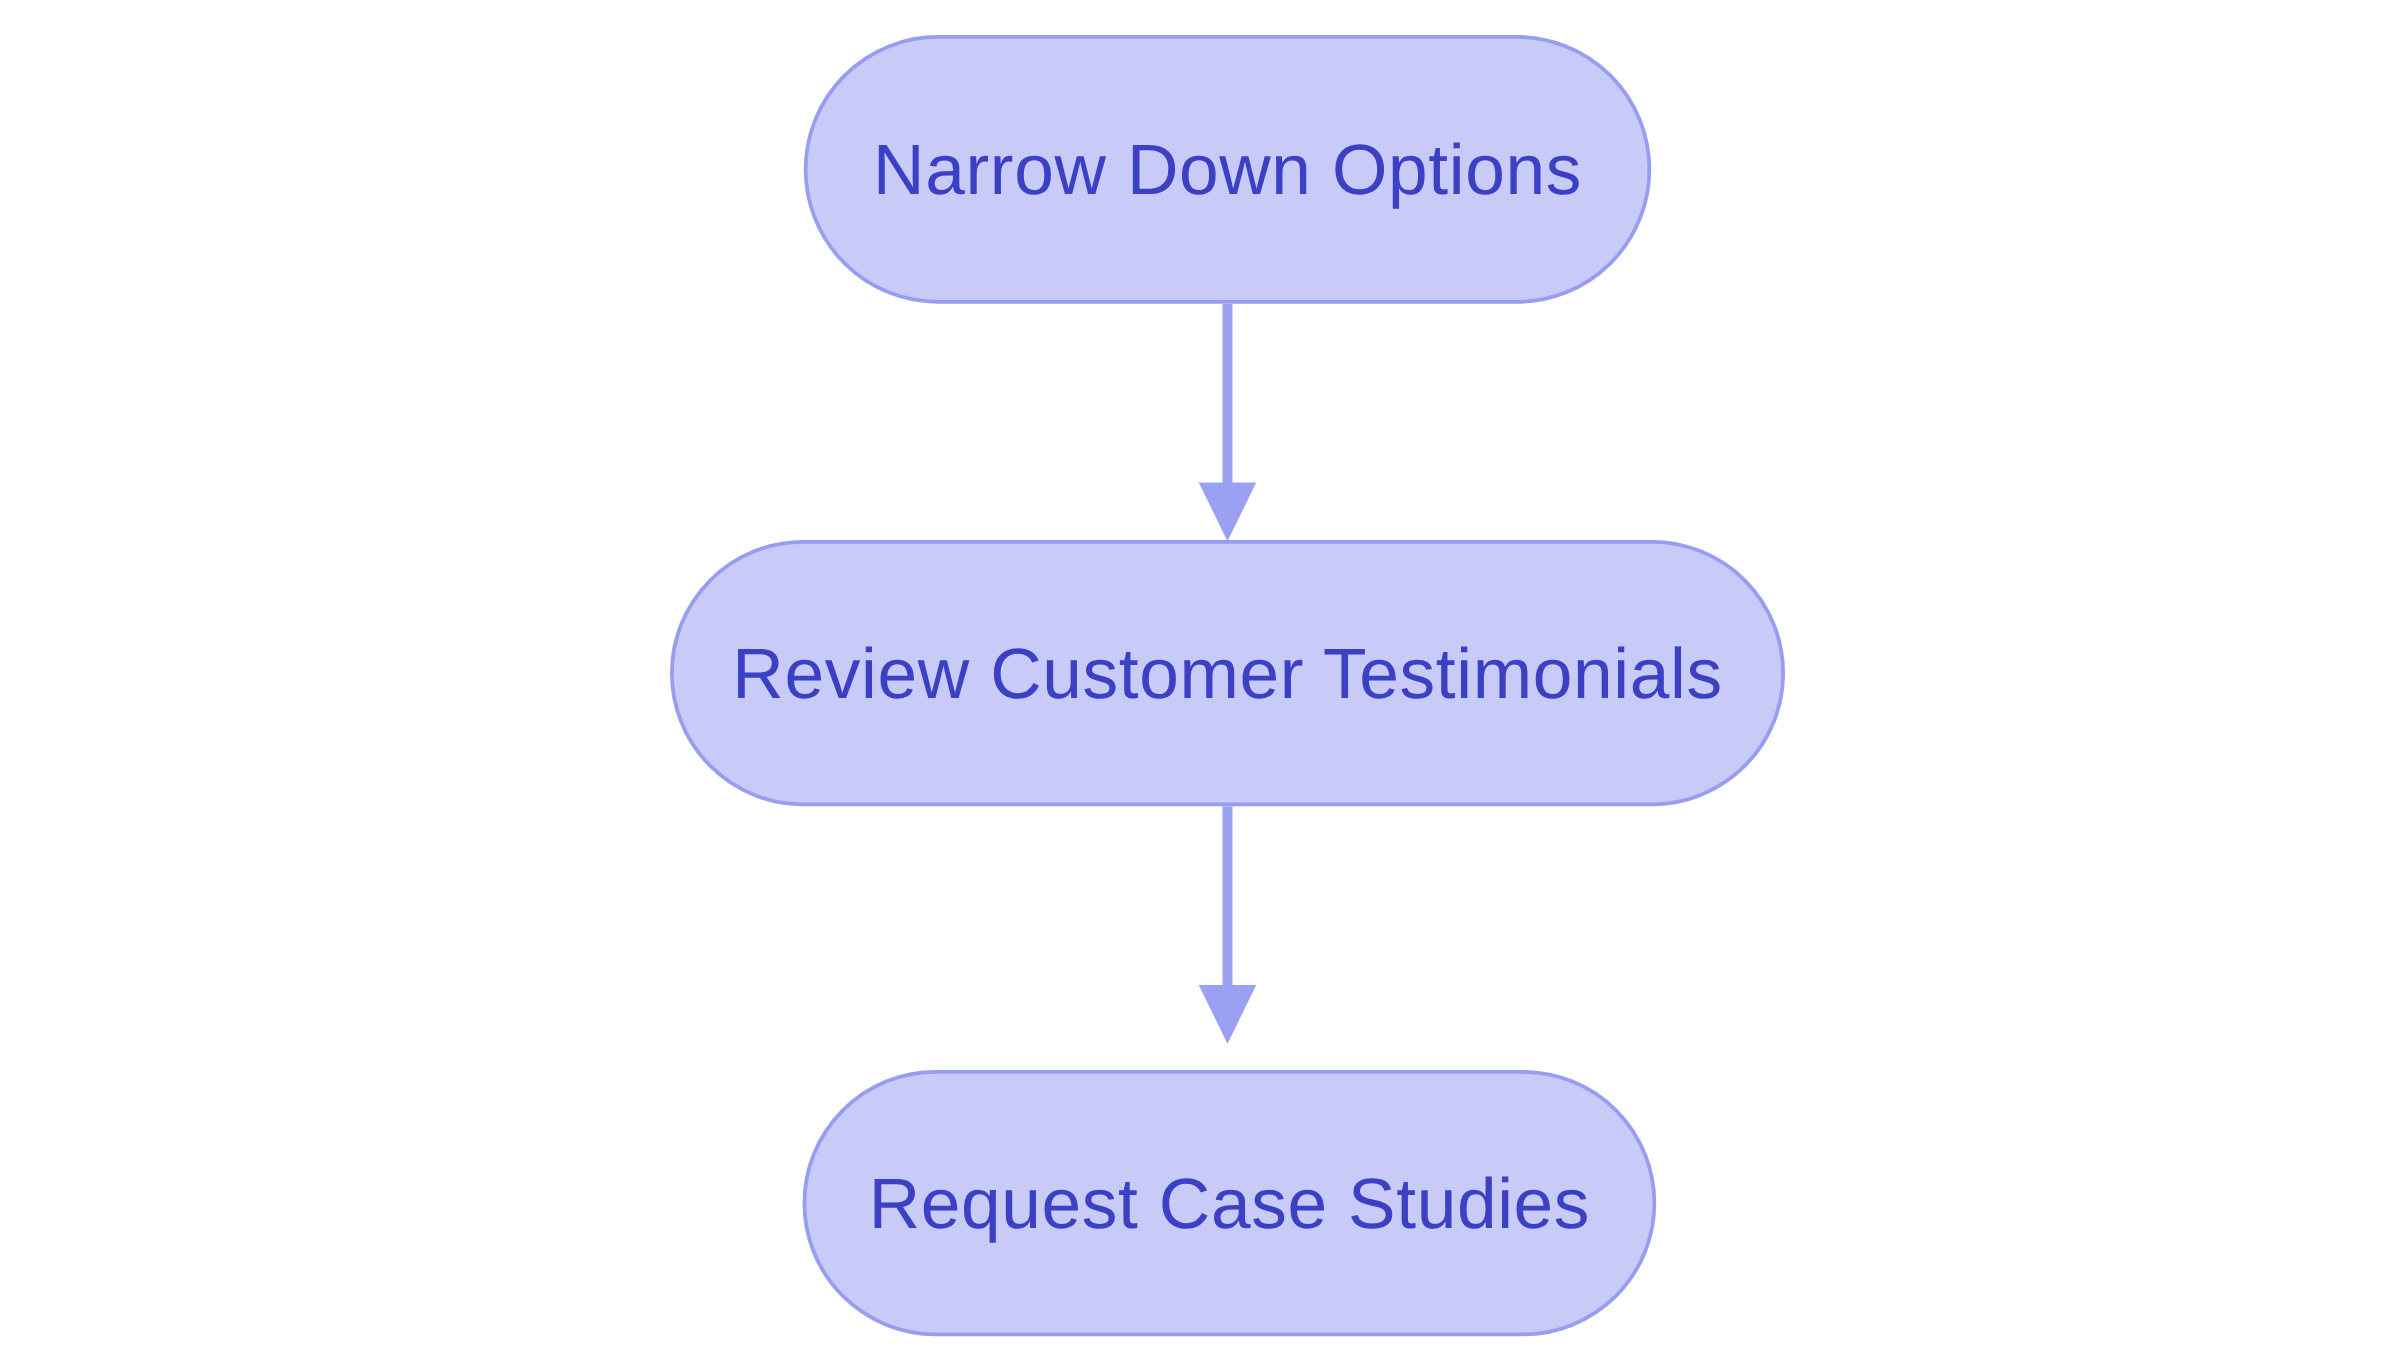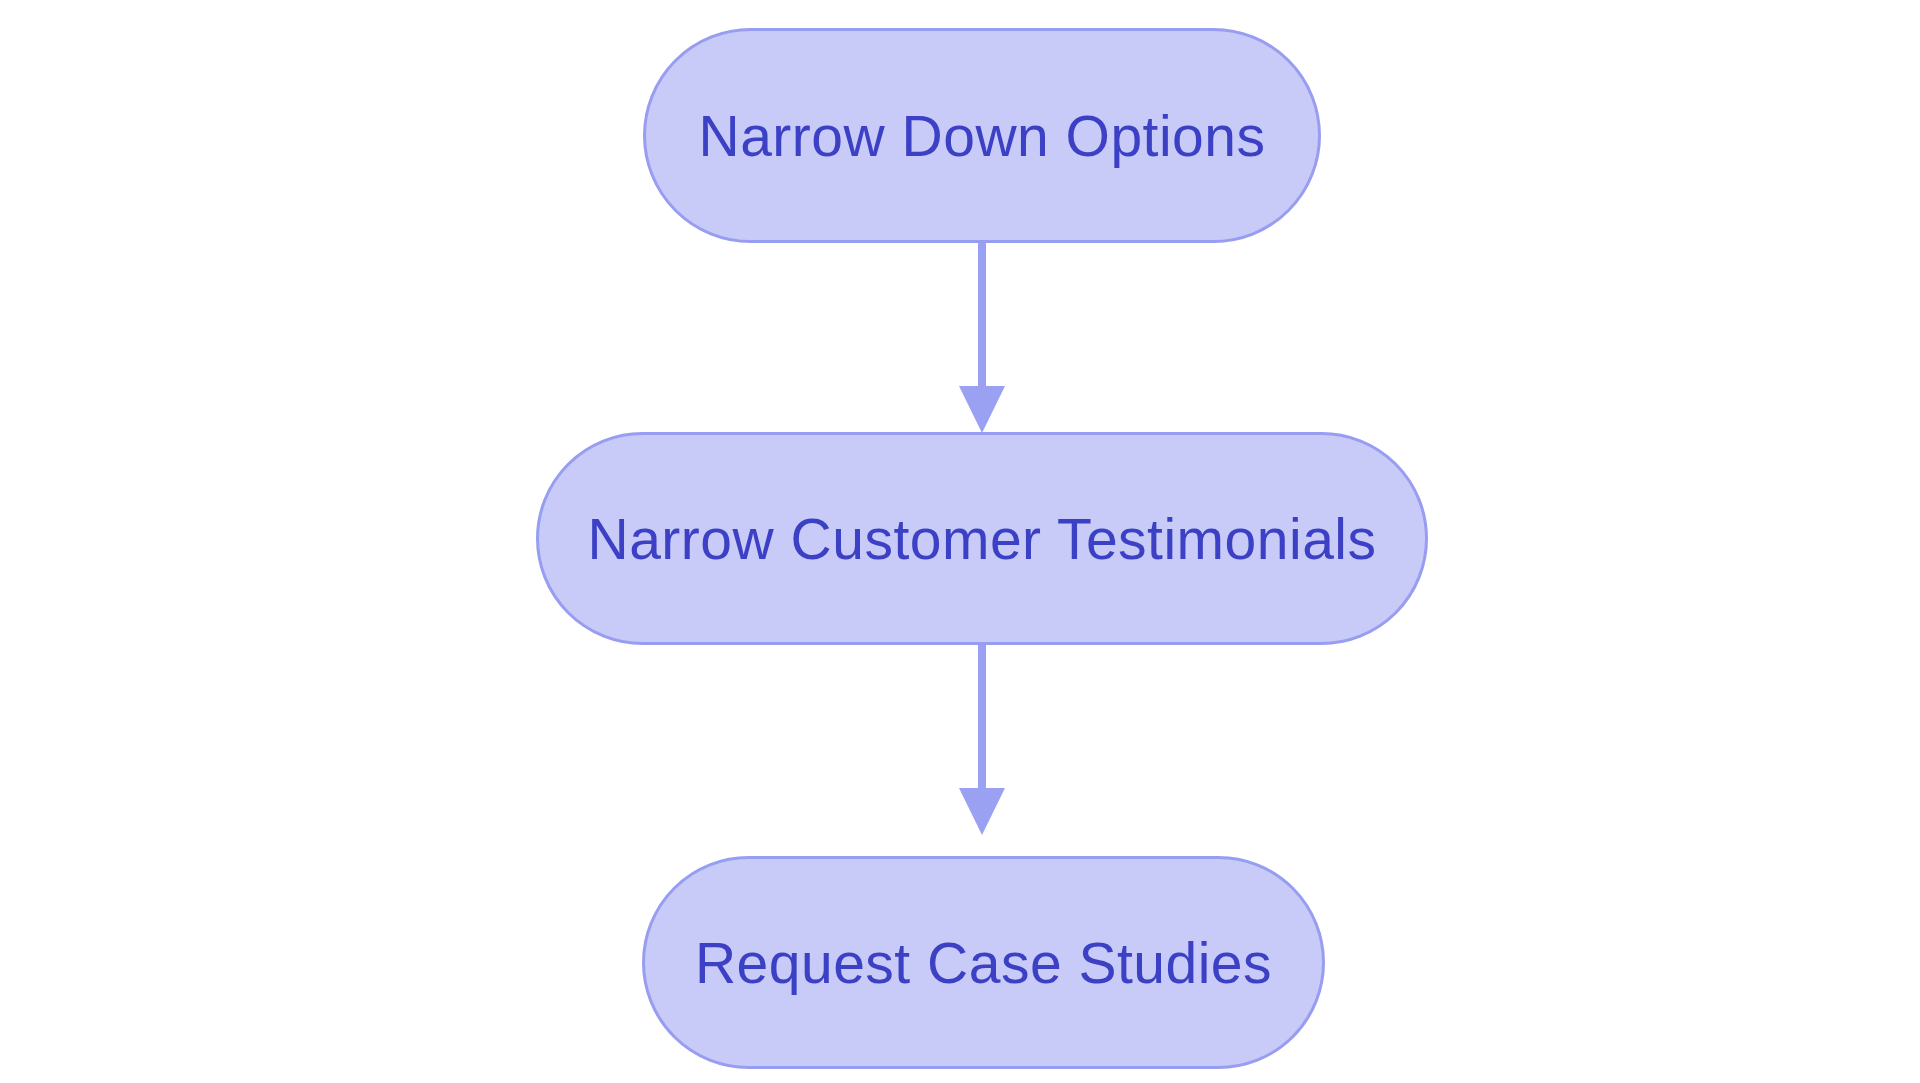--- a/index.html
+++ b/index.html
@@ -60,21 +60,21 @@
   <div class="node node1">
     <span>Narrow Down Options</span>
   </div>
 
   <svg class="arrow arrow1" viewBox="0 0 60 190" aria-hidden="true">
     <line x1="30" y1="0" x2="30" y2="146"></line>
     <polygon points="7,143 53,143 30,190"></polygon>
   </svg>
 
   <div class="node node2">
-    <span>Narrow Customer Testimonials</span>
+    <span>Review Customer Testimonials</span>
   </div>
 
   <svg class="arrow arrow2" viewBox="0 0 60 190" aria-hidden="true">
     <line x1="30" y1="0" x2="30" y2="146"></line>
     <polygon points="7,143 53,143 30,190"></polygon>
   </svg>
 
   <div class="node node3">
     <span>Request Case Studies</span>
   </div>

